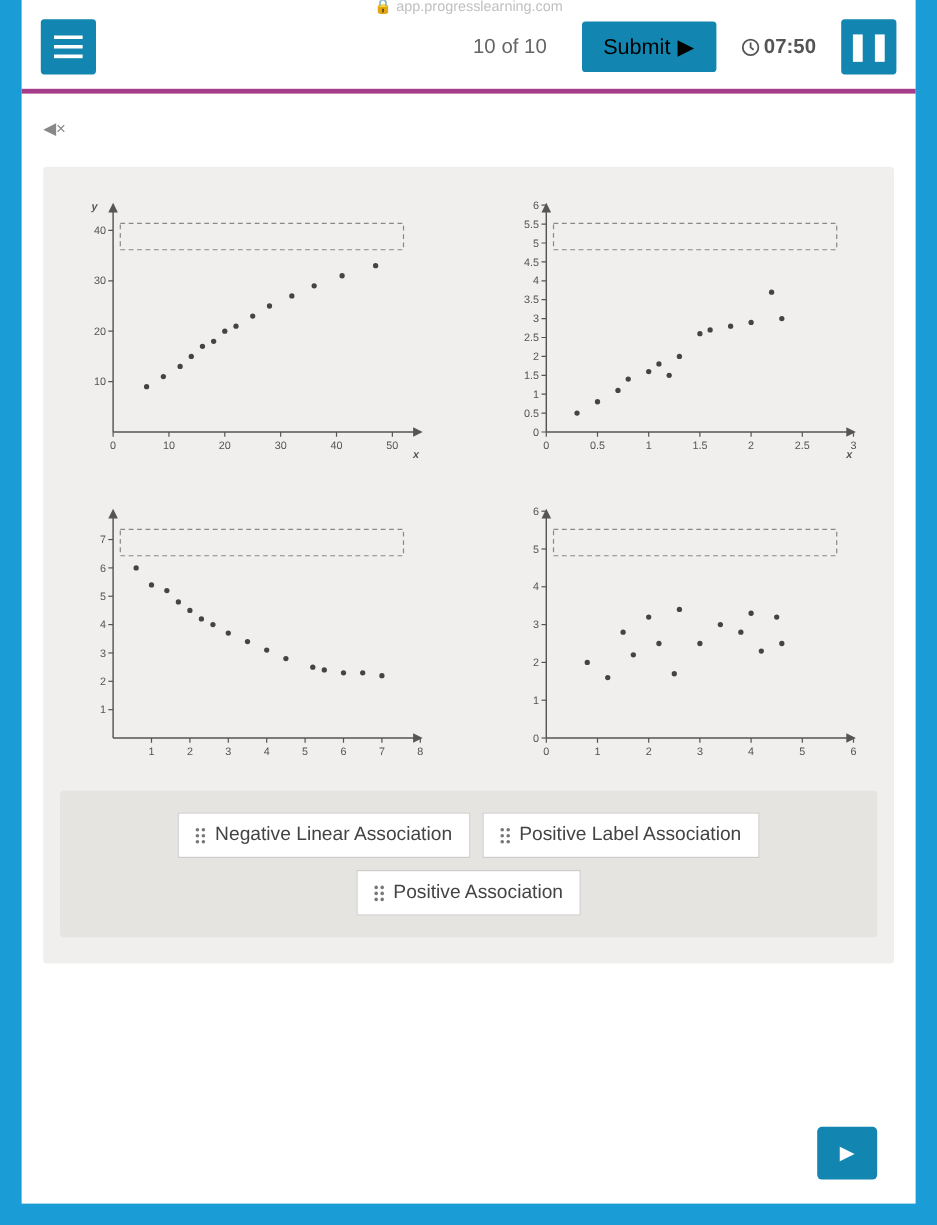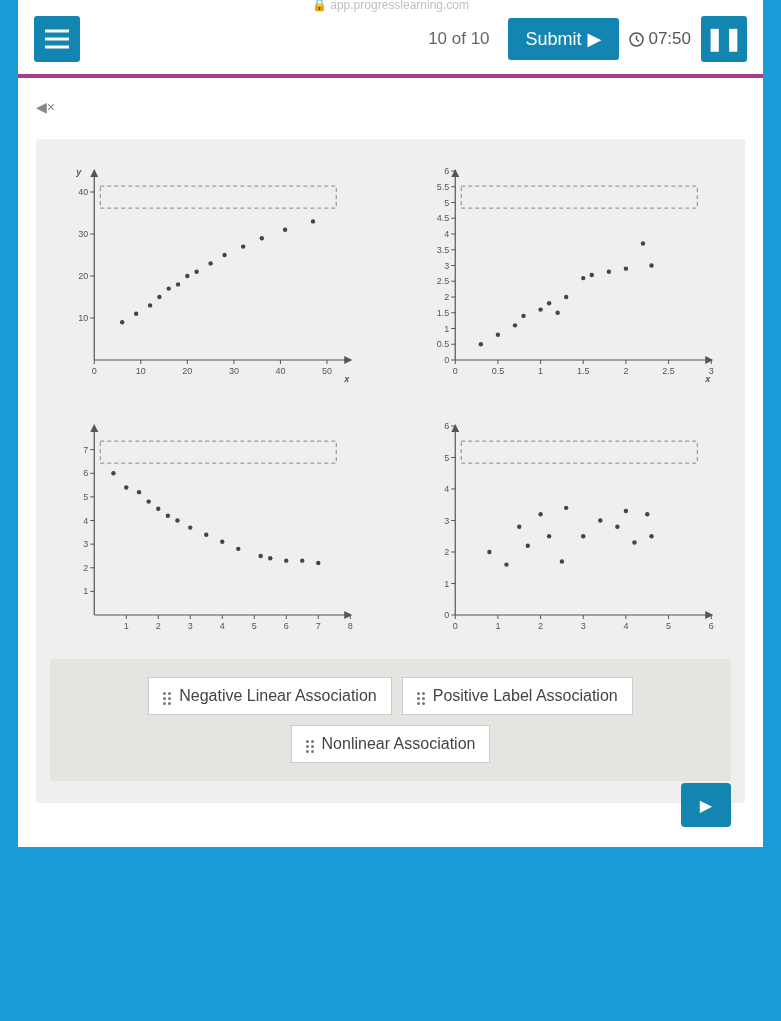--- a/index.html
+++ b/index.html
@@ -1,34 +1,34 @@
 <!DOCTYPE html>
 <html><head>
 <meta charset="utf-8">
 <style>
 *{box-sizing:border-box;margin:0;padding:0;font-family:Arial,Helvetica,sans-serif}
 body{background:#1a9dd6;width:781px;height:1021px;overflow:hidden}
-.frame{margin:0 18px 18px 18px;background:#fff;height:847px;position:relative}
+.frame{margin:0 18px 18px 18px;background:#fff;height:1003px;position:relative}
 .urlbar{position:absolute;top:-2px;left:0;right:0;text-align:center;color:#bfc0bf;font-size:12px}
-.topbar{display:flex;align-items:center;gap:10px;padding:16px 16px 12px 16px;border-bottom:4px solid #a63c8a}
+.topbar{display:flex;align-items:center;gap:21px;padding:16px 16px 12px 16px;border-bottom:4px solid #a63c8a}
 .menu-btn,.pause-btn{width:46px;height:46px;background:#1286b0;color:#fff;display:flex;align-items:center;justify-content:center;border-radius:3px;cursor:pointer;font-size:22px;font-weight:bold}
 .spacer{flex:1}
 .counter{color:#666;font-size:17px;margin-right:8px}
-.submit-btn{background:#1286b0;color:#ffffff;padding:10px 18px;border-radius:3px;font-size:18px;display:flex;align-items:center;gap:6px;cursor:pointer}
-.timer{color:#555;font-size:17px;display:flex;align-items:center;gap:4px;font-weight:400}
+.submit-btn{background:#1286b0;color:#000000;padding:10px 18px;border-radius:3px;font-size:18px;display:flex;align-items:center;gap:6px;cursor:pointer}
+.timer{color:#555;font-size:17px;display:flex;align-items:center;gap:4px;font-weight:700}
 .content{padding:18px}
 .question{display:flex;align-items:flex-start;gap:8px;font-size:18px;color:#444;margin-bottom:24px}
 .speaker{font-size:14px;color:#888;margin-top:3px}
 .board{background:#f0efed;padding:22px 14px;border-radius:3px}
 .grid{display:grid;grid-template-columns:1fr 1fr;gap:30px 40px;margin-bottom:18px}
 .plot{height:225px;position:relative}
 svg text{font-size:9px;fill:#555;font-family:Arial}
 .dropzone{stroke:#888;stroke-width:1;stroke-dasharray:4 3;fill:none}
 .bank{background:#e6e4e1;padding:18px 10px;border-radius:3px;display:flex;flex-wrap:wrap;justify-content:center;gap:10px}
-.chip{background:#fff;border:1px solid #ccc;padding:9px 14px;font-size:16px;color:#444;display:flex;align-items:flex-end;gap:8px;cursor:move}
+.chip{background:#fff;border:1px solid #ccc;padding:9px 14px;font-size:16px;color:#444;display:flex;align-items:center;gap:8px;cursor:move}
 .grip{display:inline-grid;grid-template-columns:3px 3px;gap:2px}
 .grip span{width:3px;height:3px;background:#777;border-radius:50%}
 .next-btn{position:absolute;bottom:20px;right:32px;width:50px;height:44px;background:#1286b0;color:#fff;display:flex;align-items:center;justify-content:center;border-radius:4px;cursor:pointer}
 </style>
 </head>
 <body>
 
 <div class="frame">
   <div class="urlbar">🔒 <span>app.progresslearning.com</span></div>
 
@@ -297,21 +297,21 @@
           </div>
         <div class="chip">
             <span class="grip">
               <span></span>
               <span></span>
               <span></span>
               <span></span>
               <span></span>
               <span></span>
             </span>
-            <span>Nonlinear Association</span>
+            <span>Positive Association</span>
           </div>
       </div>
     </div>
   </div>
 
   <div class="next-btn">
     <span>▶</span>
   </div>
 </div>
 

